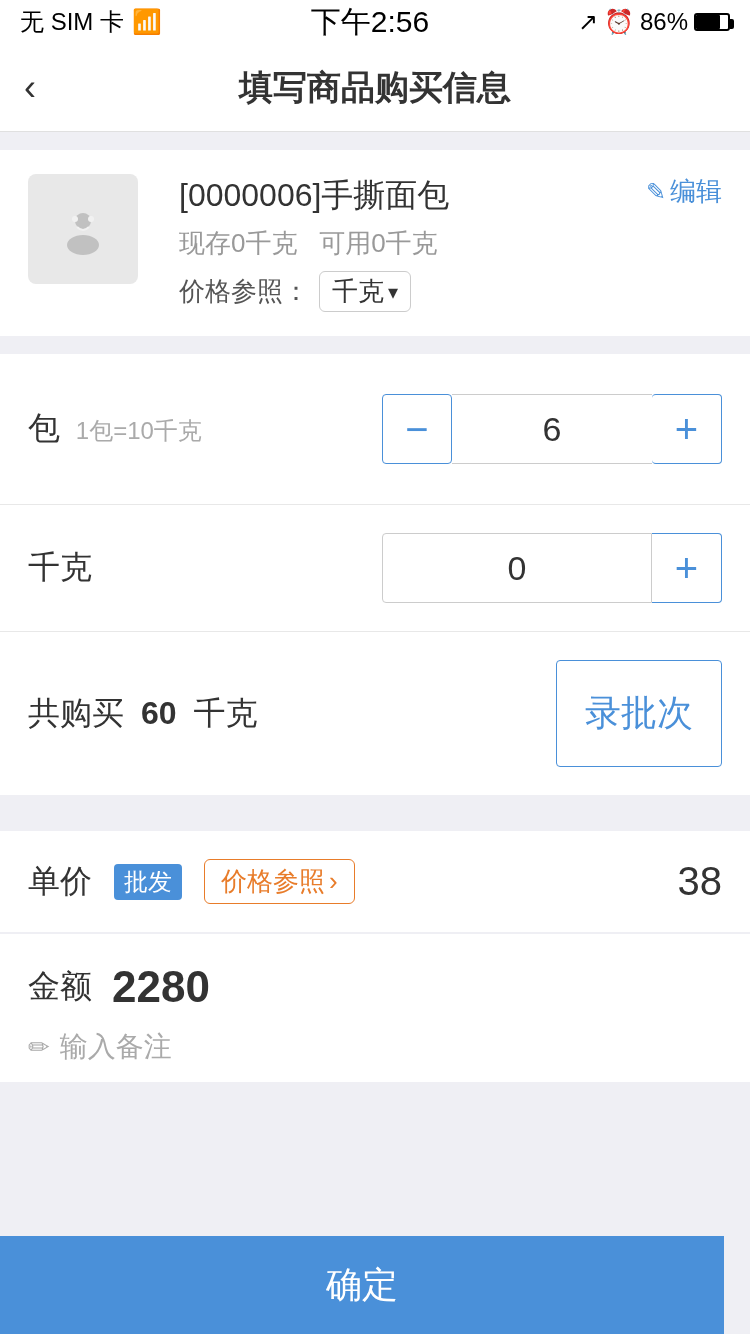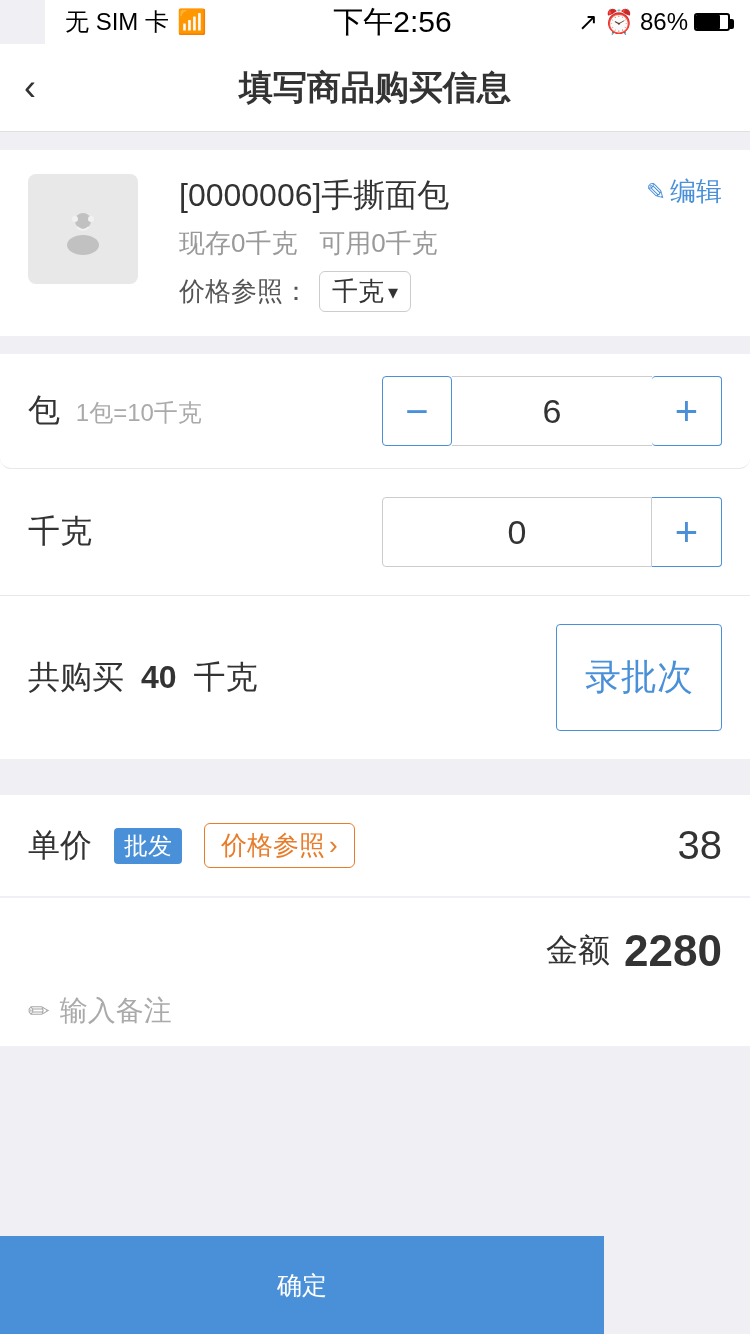--- a/index.html
+++ b/index.html
@@ -16,21 +16,20 @@
     
     .status-bar {
       height: 44px;
       background: #fff;
       display: flex;
       align-items: center;
       justify-content: space-between;
       padding: 0 20px;
       font-size: 24px;
       color: #000;
-      margin-left: 45px;
     }
     .status-left { display: flex; align-items: center; gap: 8px; }
     .status-center { font-size: 30px; font-weight: 500; }
     .status-right { display: flex; align-items: center; gap: 6px; font-size: 24px; }
 
     
     .nav-bar {
       height: 88px;
       background: #fff;
       display: flex;
@@ -99,23 +98,22 @@
     }
 
     
     .section-gap { height: 18px; background: #efeff4; }
 
     
     .input-section { background: #fff; }
     .input-row {
       display: flex;
       align-items: center;
-      padding: 22px 28px;
+      padding: 40px 28px;
       border-bottom: 1px solid #e8e8e8;
-      border-radius: 11px;
     }
     .input-label { flex: 1; }
     .input-label-main { font-size: 32px; color: #333; font-weight: 500; }
     .input-label-sub { font-size: 24px; color: #aaa; margin-left: 8px; }
     .stepper {
       display: flex;
       align-items: center;
       gap: 0;
     }
     .stepper-btn {
@@ -242,23 +240,22 @@
 
     
     .amount-section {
       background: #fff;
       margin-top: 2px;
       padding: 28px 28px 16px;
     }
     .amount-row {
       display: flex;
       align-items: center;
-      gap: 14px;
+      gap: 20px;
       margin-bottom: 16px;
-      justify-content: flex-end;
     }
     .amount-label { font-size: 32px; color: #333; font-weight: 500; }
     .amount-value { font-size: 44px; color: #333; font-weight: 600; }
     .note-row {
       display: flex;
       align-items: center;
       gap: 10px;
       color: #aaa;
       font-size: 28px;
     }
@@ -268,25 +265,25 @@
     .main-bg {
       background: #efeff4;
       min-height: 320px;
     }
 
     
     .confirm-btn {
       position: fixed;
       bottom: 0;
       left: 0;
-      width: 604px;
+      width: 724px;
       height: 98px;
       background: #4a90d9;
       color: #fff;
-      font-size: 25px;
+      font-size: 36px;
       font-weight: 500;
       display: flex;
       align-items: center;
       justify-content: center;
       cursor: pointer;
       border: none;
       outline: none;
     }
   </style>
 </head>
@@ -368,21 +365,21 @@
     <div class="input-right-only">
       <input class="simple-input" type="text" value="0" style="">
       <div class="plus-only">+</div>
     </div>
   </div>
 </div>
 
 <div class="total-row">
   <div class="total-text">
     <span>共购买</span>
-    <strong style="margin:0 8px;">40</strong>
+    <strong style="margin:0 8px;">60</strong>
     <span>千克</span>
   </div>
   <button class="batch-btn">录批次</button>
 </div>
 
 <div class="section-gap"></div>
 
 <div class="price-section">
   <span class="price-label">单价</span>
   <span class="price-tag">批发</span>

